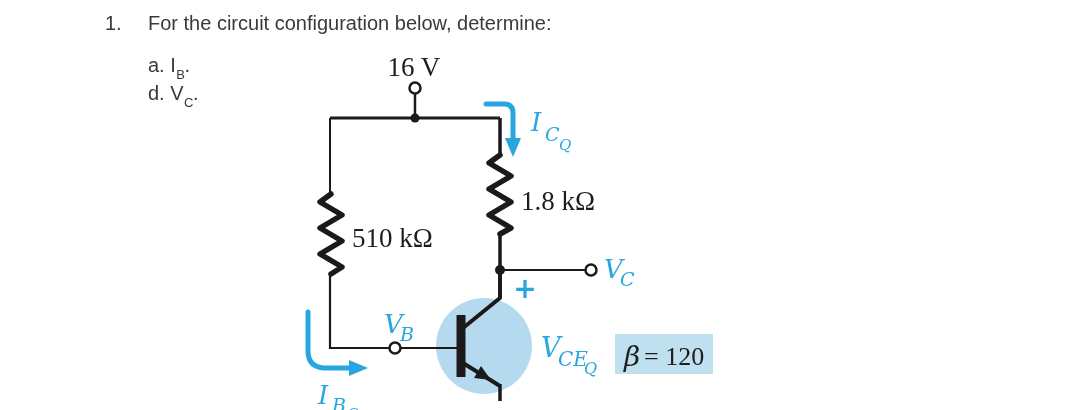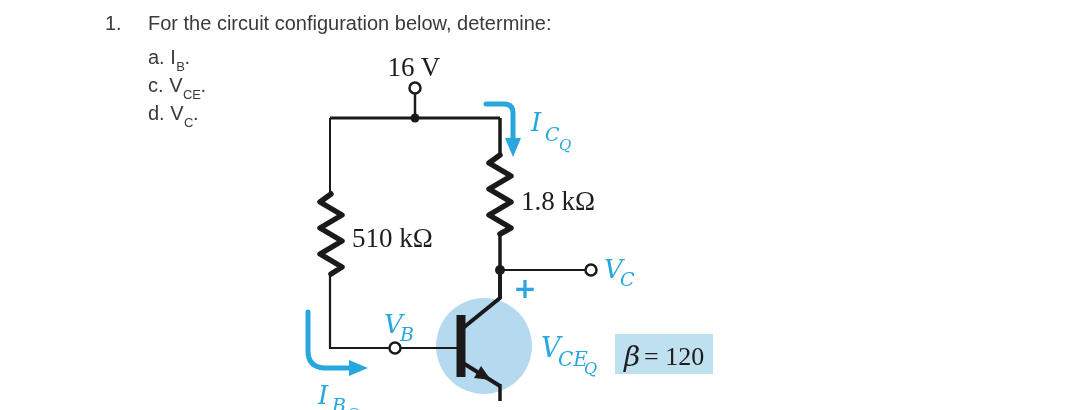--- a/index.html
+++ b/index.html
@@ -23,21 +23,21 @@
     display: flex;
     font-size: 20px;
     line-height: 26px;
     white-space: nowrap;
   }
   .problem-number {
     display: inline-block;
     width: 43px;
   }
   .problem-list {
-    margin: 8px 0 0 43px;
+    margin: 16px 0 0 43px;
     font-size: 20px;
   }
   .list-item {
     height: 28px;
     line-height: 26px;
     white-space: nowrap;
   }
   .list-item sub {
     font-size: 13px;
     line-height: 0;
@@ -77,21 +77,20 @@
 
 <div id="canvas">
 
   <div class="problem">
     <div class="problem-header">
       <span class="problem-number">1.</span>
       <span class="problem-title">For the circuit configuration below, determine:</span>
     </div>
     <div class="problem-list">
       <div class="list-item"><span>a. </span><span>I</span><sub>B</sub><span>.</span></div>
-      <div class="list-item"><span>c. </span><span>V</span><sub>CE</sub><span>.</span></div>
       <div class="list-item"><span>d. </span><span>V</span><sub>C</sub><span>.</span></div>
     </div>
   </div>
 
   <svg id="circuit" viewBox="0 0 1080 410">
 
     <circle cx="484" cy="346" r="48" fill="#b5daef"></circle>
 
     <text x="414" y="76" text-anchor="middle" class="serif-label">16 V</text>
     <line x1="415" y1="94" x2="415" y2="118" class="wire" stroke-width="2.5"></line>

